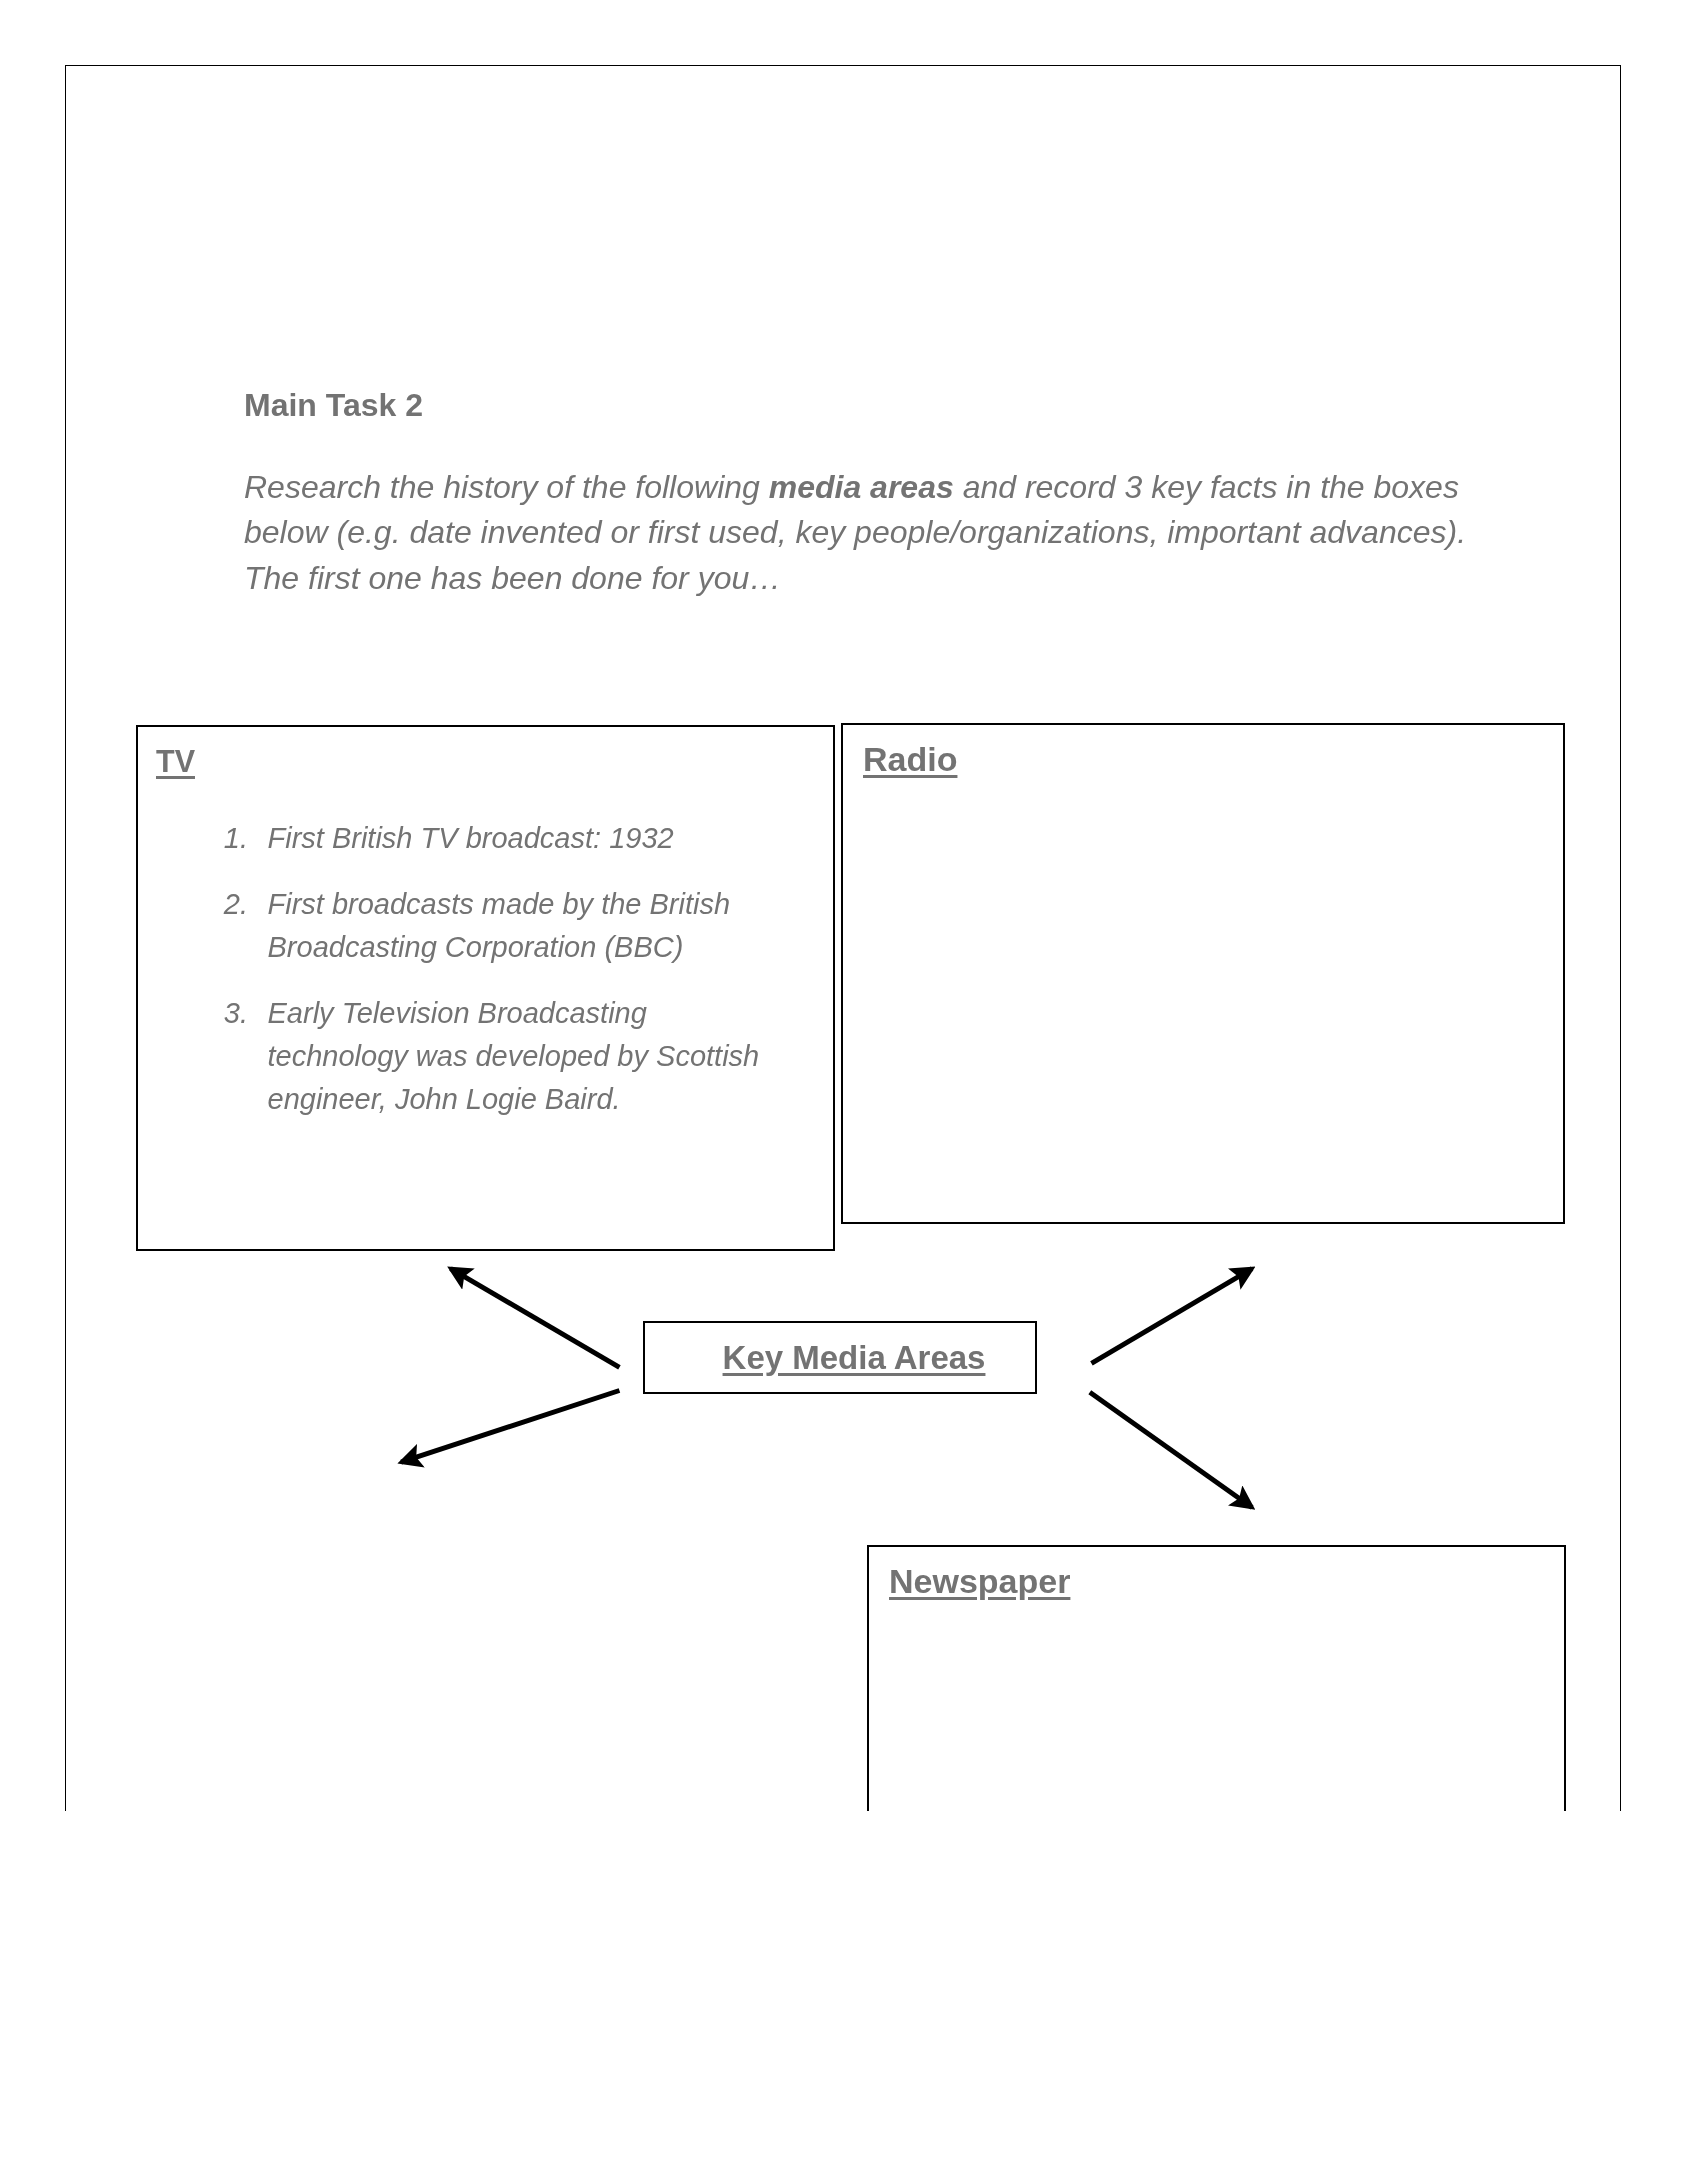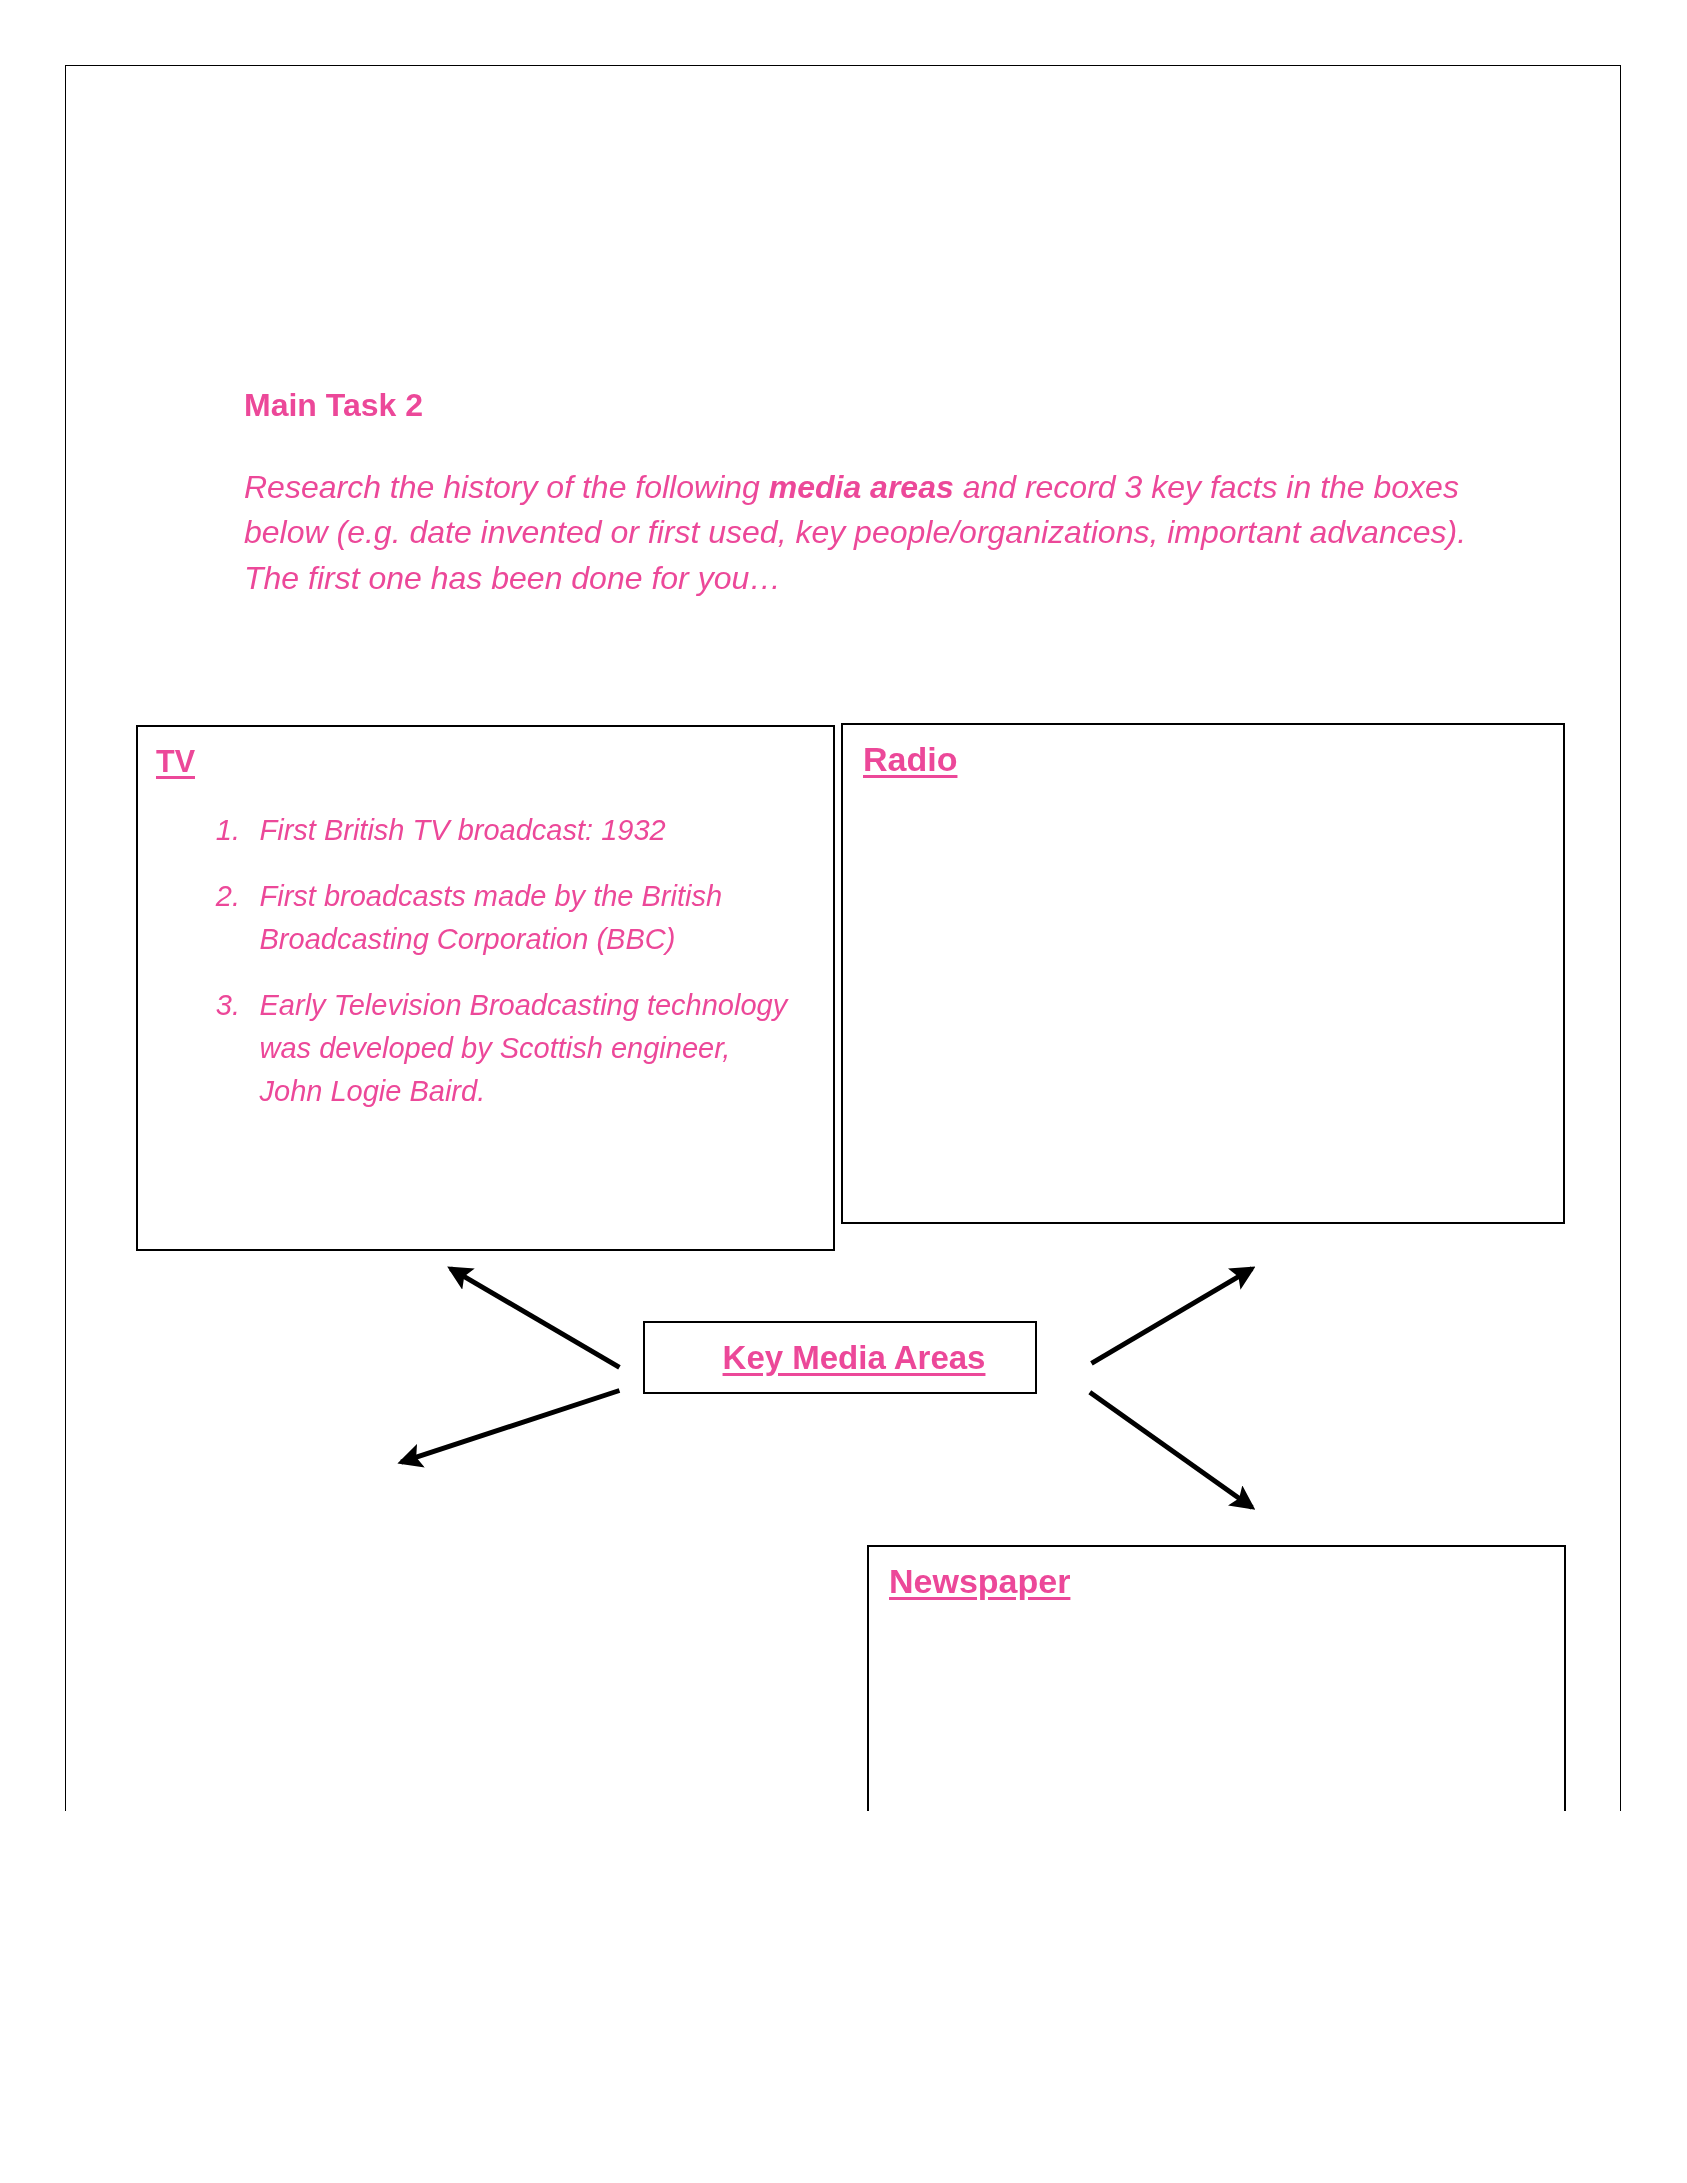--- a/index.html
+++ b/index.html
@@ -6,21 +6,21 @@
     margin: 0;
     padding: 0;
     background: #ffffff;
   }
   #page {
     position: relative;
     width: 1687px;
     height: 1811px;
     background: #ffffff;
     font-family: "Liberation Sans", sans-serif;
-    color: #ec4899;
+    color: #737373;
     overflow: hidden;
   }
 
   
   #page-border {
     position: absolute;
     left: 65px;
     top: 65px;
     width: 1556px;
     height: 2054px;
@@ -77,21 +77,21 @@
   #box-radio .box-title     { left: 20px; top: 15px; font-size: 34px; }
   #box-internet .box-title  { left: 20px; top: 15px; font-size: 34px; }
   #box-newspaper .box-title { left: 20px; top: 15px; font-size: 34px; }
 
   
   #tv-facts {
     position: absolute;
     left: 43px;
     top: 78px;
     right: 33px;
-    margin: 4px;
+    margin: 12px;
     padding: 0 0 0 63px;
     list-style: decimal;
     font-size: 29px;
     font-style: italic;
     line-height: 1.48;
   }
   #tv-facts li {
     margin-bottom: 23px;
     padding-left: 11.5px;
   }

